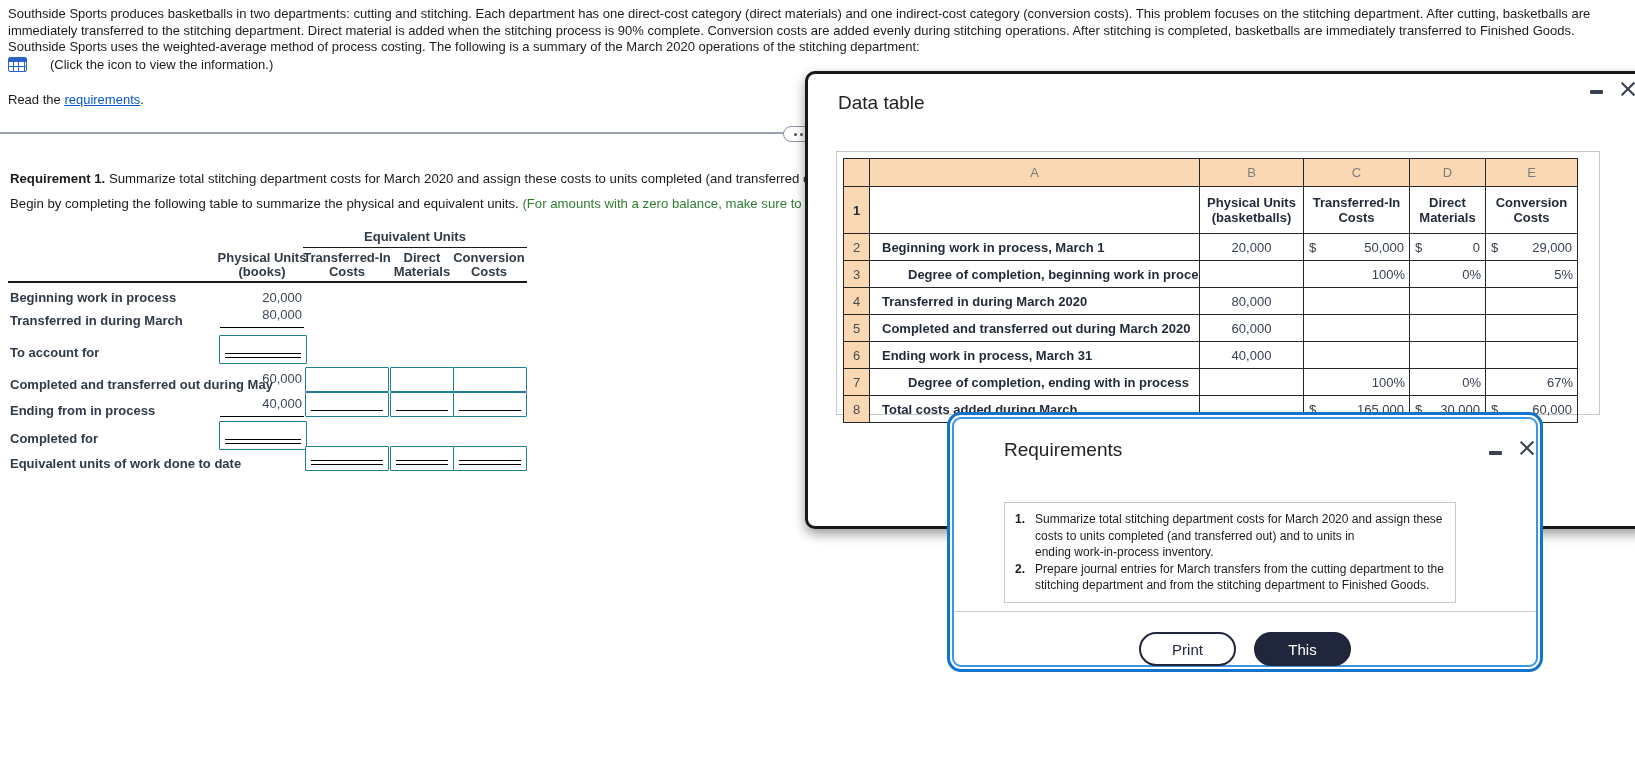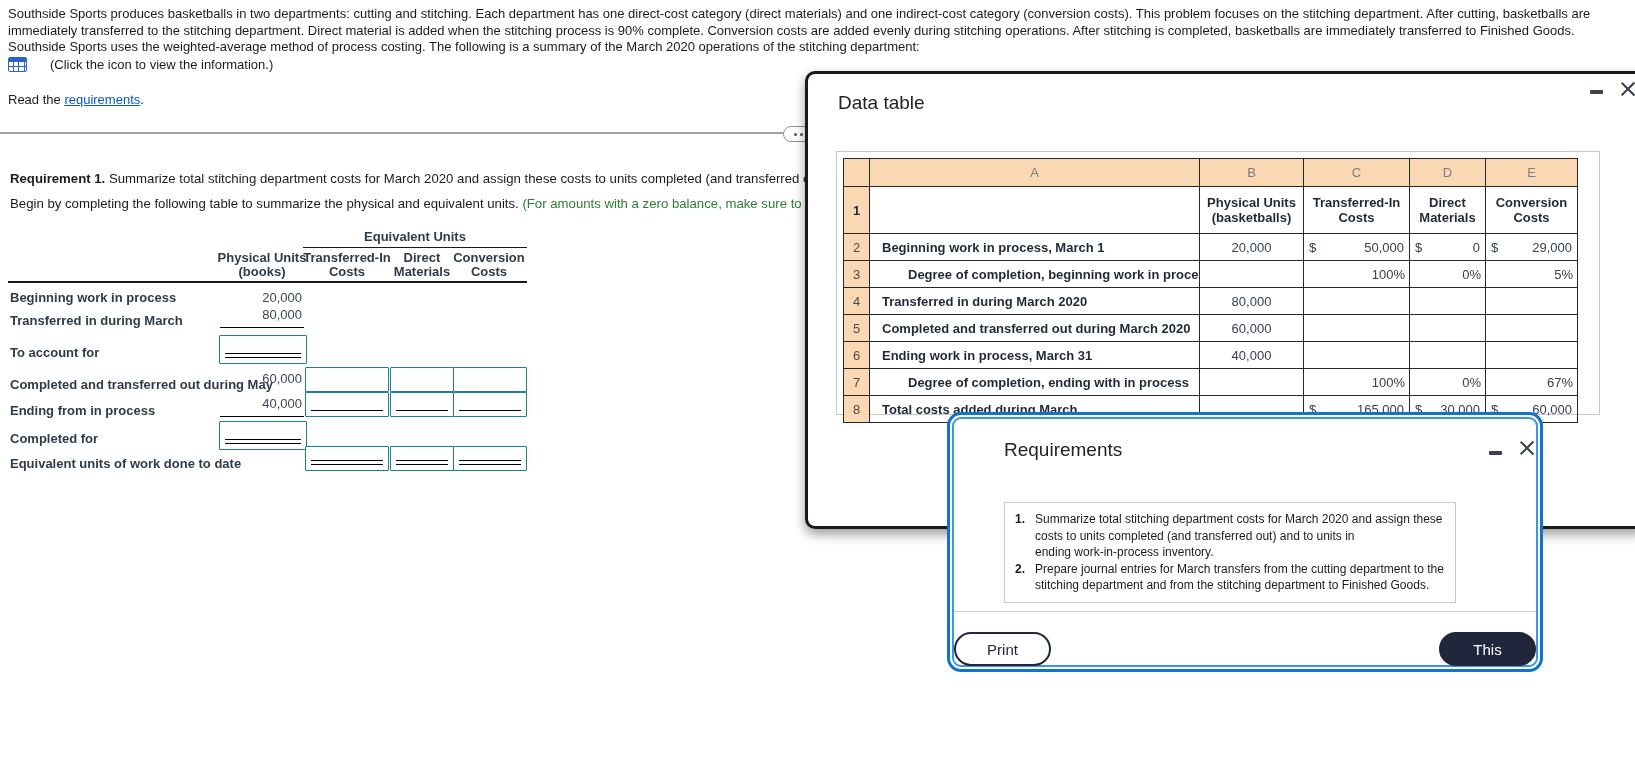--- a/index.html
+++ b/index.html
@@ -77,21 +77,21 @@
   .rq-window{left:947px;top:412px;width:596px;height:260px;border:3px solid #1273cc;border-radius:14px;
     background:#fff;z-index:20;box-sizing:border-box;}
   .rq-inner{position:absolute;inset:2px;border:2px solid #3c96e6;border-radius:9px;background:#fff;}
   .rq-title{position:absolute;left:50px;top:20px;font-size:19px;color:#222;}
   .rq-min{left:534px;top:26px;} .rq-close{left:564px;top:20px;}
   .rq-box{position:absolute;left:50px;top:83px;width:452px;border:1px solid #c9c9c9;padding:8px 10px;box-sizing:border-box;}
   .rq-item{display:flex;font-size:12px;line-height:16.5px;color:#1b1b1b;}
   .rq-item b{width:20px;flex:0 0 20px;font-weight:700;}
   .rq-item span{white-space:pre;}
   .rq-sep{position:absolute;left:0;right:0;top:192px;border-top:1px solid #d0d0d0;}
-  .rq-buttons{position:absolute;left:0;right:0;top:213px;display:flex;justify-content:space-between;gap:18px;}
+  .rq-buttons{position:absolute;left:0;right:0;top:213px;display:flex;justify-content:center;gap:18px;}
   .btn{height:34px;width:97px;border-radius:17px;font-size:15px;font-family:"Liberation Sans",sans-serif;cursor:pointer;}
   .btn-print{background:#fff;border:2px solid #20263b;color:#20263b;}
   .btn-done{background:#20263b;border:2px solid #20263b;color:#fff;}
 </style>
 </head>
 <body>
 
 <div class="abs intro">Southside Sports produces basketballs in two departments: cutting and stitching. Each department has one direct-cost category (direct materials) and one indirect-cost category (conversion costs). This problem focuses on the stitching department. After cutting, basketballs are
 immediately transferred to the stitching department. Direct material is added when the stitching process is 90% complete. Conversion costs are added evenly during stitching operations. After stitching is completed, basketballs are immediately transferred to Finished Goods.
 Southside Sports uses the weighted-average method of process costing. The following is a summary of the March 2020 operations of the stitching department:</div>

